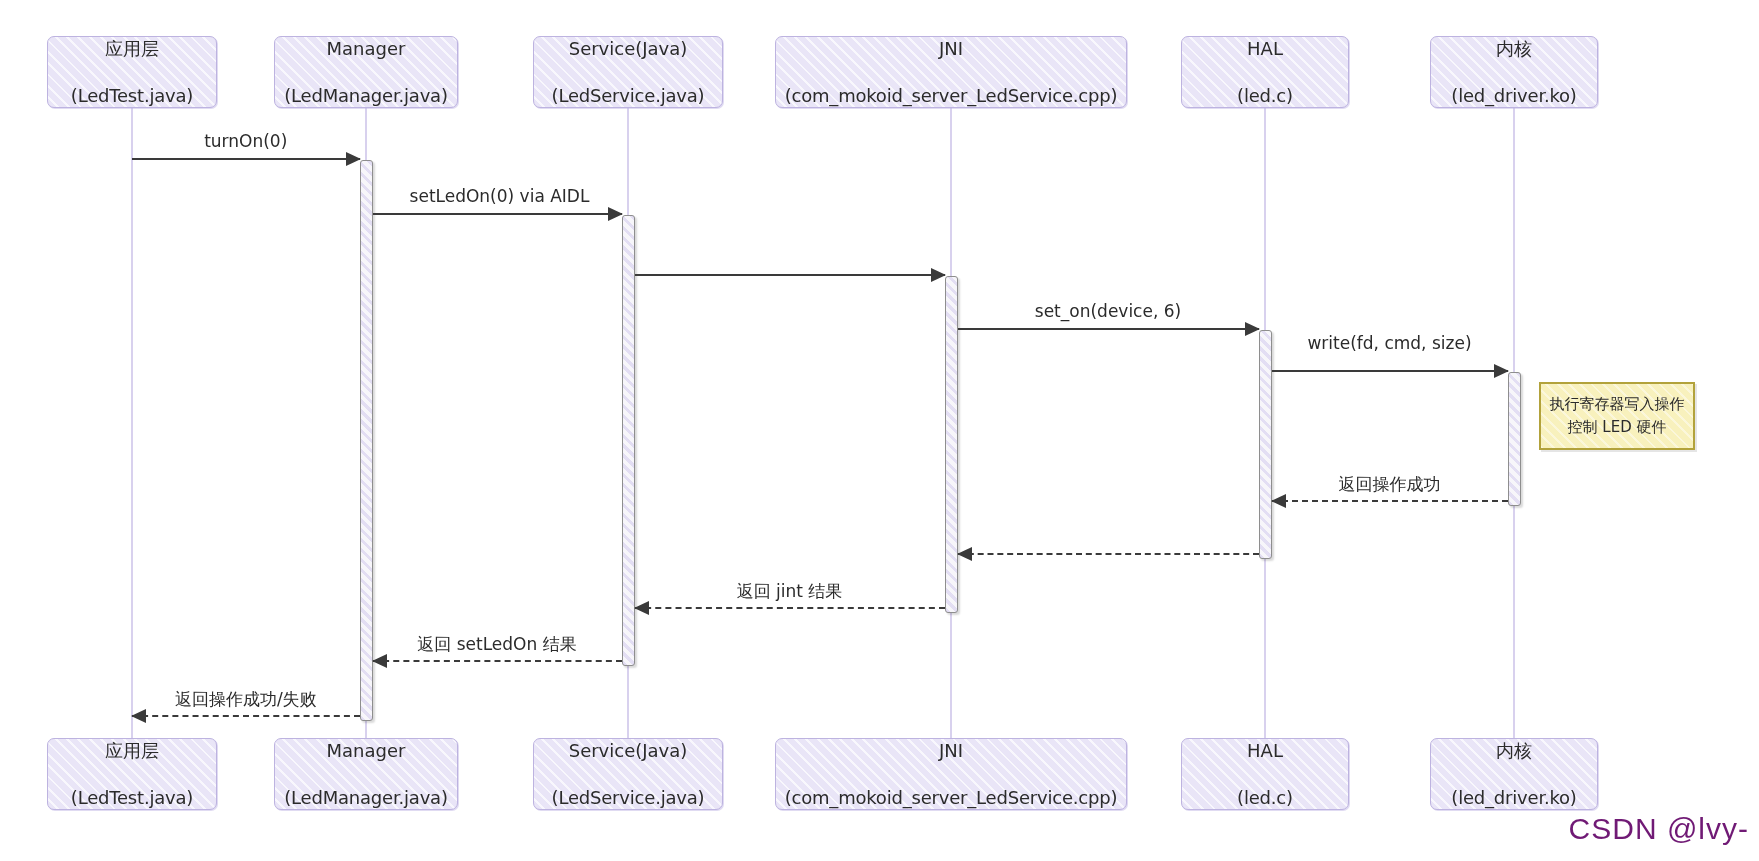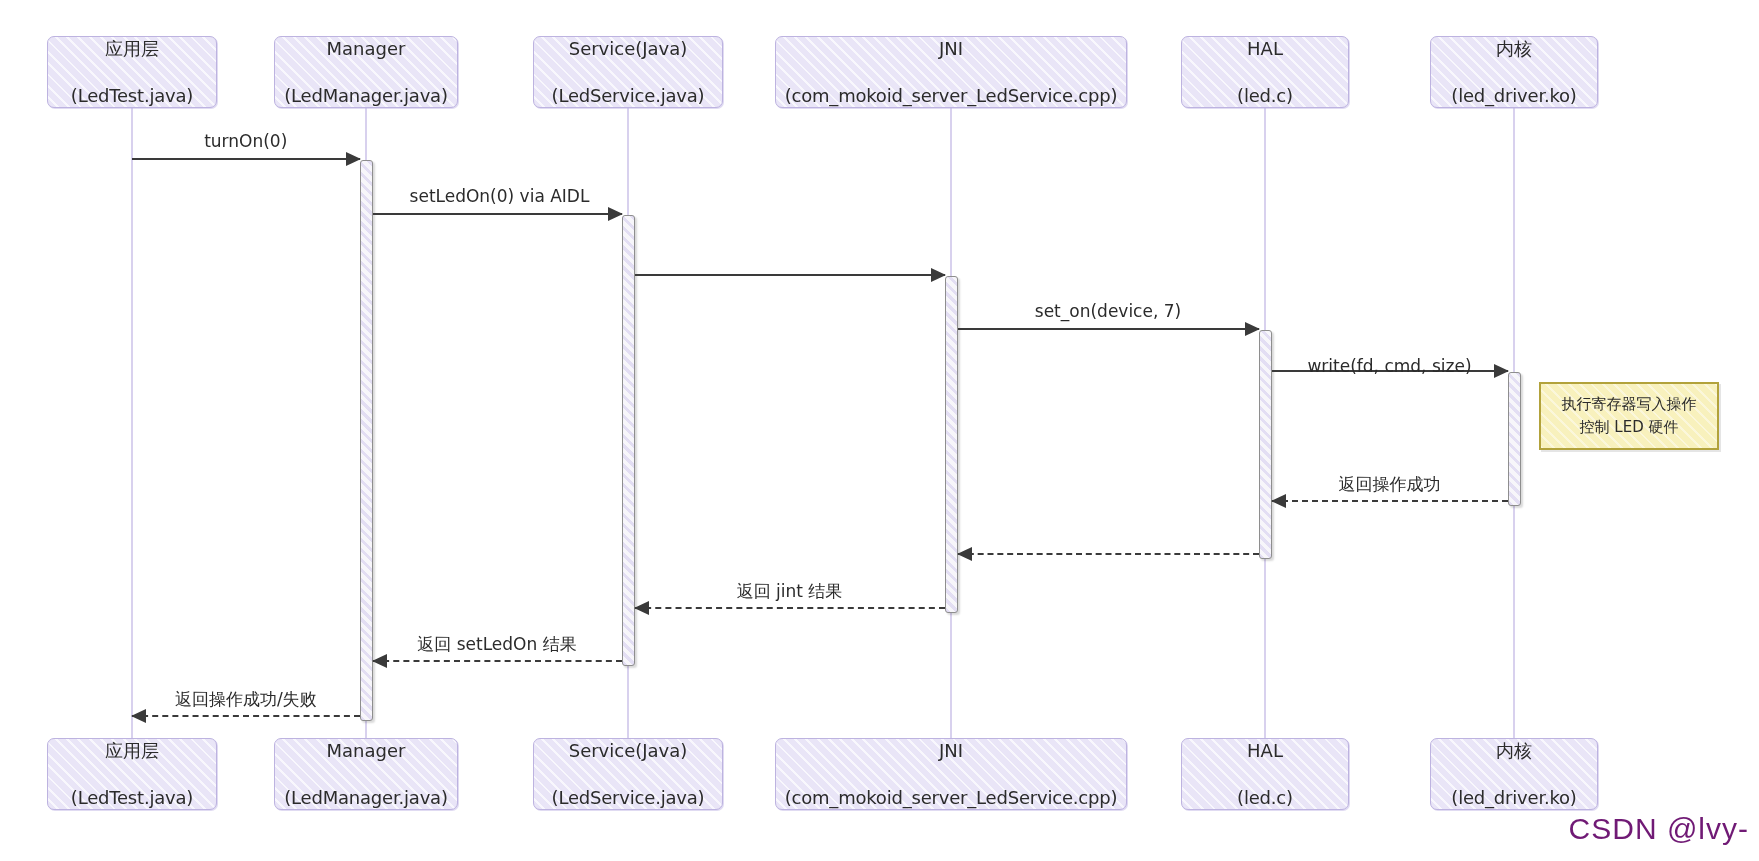--- a/index.html
+++ b/index.html
@@ -53,21 +53,21 @@
   
   .watermark{
     position:absolute;right:10px;top:812px;z-index:6;
     font-family:"Liberation Sans",sans-serif;font-size:30px;color:#701a75;letter-spacing:1px;
   }
 </style>
 </head>
 <body>
 
 <div class="stage" id="stage">
-  <div class="note" id="note" style="left: 1539px; top: 382px; width: 180px; height: 68px;">
+  <div class="note" id="note" style="left: 1539px; top: 382px; width: 156px; height: 68px;">
     <div>执行寄存器写入操作</div>
     <div>控制 LED 硬件</div>
   </div>
   <div class="watermark">CSDN @lvy-</div>
 <div class="lifeline" style="left: 131px; top: 108px; height: 630px;"></div>
     <div class="pbox" style="left: 47px; top: 36px; width: 170px;">
       <div class="pname">应用层</div>
       <div class="pfile">(LedTest.java)</div>
     </div>
     <div class="pbox" style="left: 47px; top: 738px; width: 170px;">
@@ -127,24 +127,24 @@
     <div class="msgline" style="left: 132px; top: 158px; width: 227.5px;"></div>
     <div class="ahead right" style="left: 345.5px; top: 152px;"></div>
     <div class="mlabel" style="left: 132px; top: 131px; width: 227.5px;">turnOn(0)</div>
     <div class="msgline" style="left: 372.5px; top: 213px; width: 249px;"></div>
     <div class="ahead right" style="left: 607.5px; top: 207px;"></div>
     <div class="mlabel" style="left: 355px; top: 186px; width: 249px; margin-left: 20px;">setLedOn(0) via AIDL</div>
     <div class="msgline" style="left: 634.5px; top: 274px; width: 310px;"></div>
     <div class="ahead right" style="left: 930.5px; top: 268px;"></div>
     <div class="msgline" style="left: 957.5px; top: 328px; width: 301px;"></div>
     <div class="ahead right" style="left: 1244.5px; top: 322px;"></div>
-    <div class="mlabel" style="left: 957.5px; top: 301px; width: 301px;">set_on(device, 7)</div>
+    <div class="mlabel" style="left: 957.5px; top: 301px; width: 301px;">set_on(device, 6)</div>
     <div class="msgline" style="left: 1271.5px; top: 370px; width: 236px;"></div>
     <div class="ahead right" style="left: 1493.5px; top: 364px;"></div>
-    <div class="mlabel" style="left: 1271.5px; top: 356px; width: 236px;">write(fd, cmd, size)</div>
+    <div class="mlabel" style="left: 1271.5px; top: 333px; width: 236px;">write(fd, cmd, size)</div>
     <div class="msgline dashed" style="left: 1271.5px; top: 500px; width: 236px;"></div>
     <div class="ahead left" style="left: 1270.5px; top: 494px;"></div>
     <div class="mlabel" style="left: 1271.5px; top: 473px; width: 236px;">返回操作成功</div>
     <div class="msgline dashed" style="left: 957.5px; top: 553px; width: 301px;"></div>
     <div class="ahead left" style="left: 956.5px; top: 547px;"></div>
     <div class="msgline dashed" style="left: 634.5px; top: 607px; width: 310px;"></div>
     <div class="ahead left" style="left: 633.5px; top: 601px;"></div>
     <div class="mlabel" style="left: 634.5px; top: 580px; width: 310px;">返回 jint 结果</div>
     <div class="msgline dashed" style="left: 372.5px; top: 660px; width: 249px;"></div>
     <div class="ahead left" style="left: 371.5px; top: 654px;"></div>

